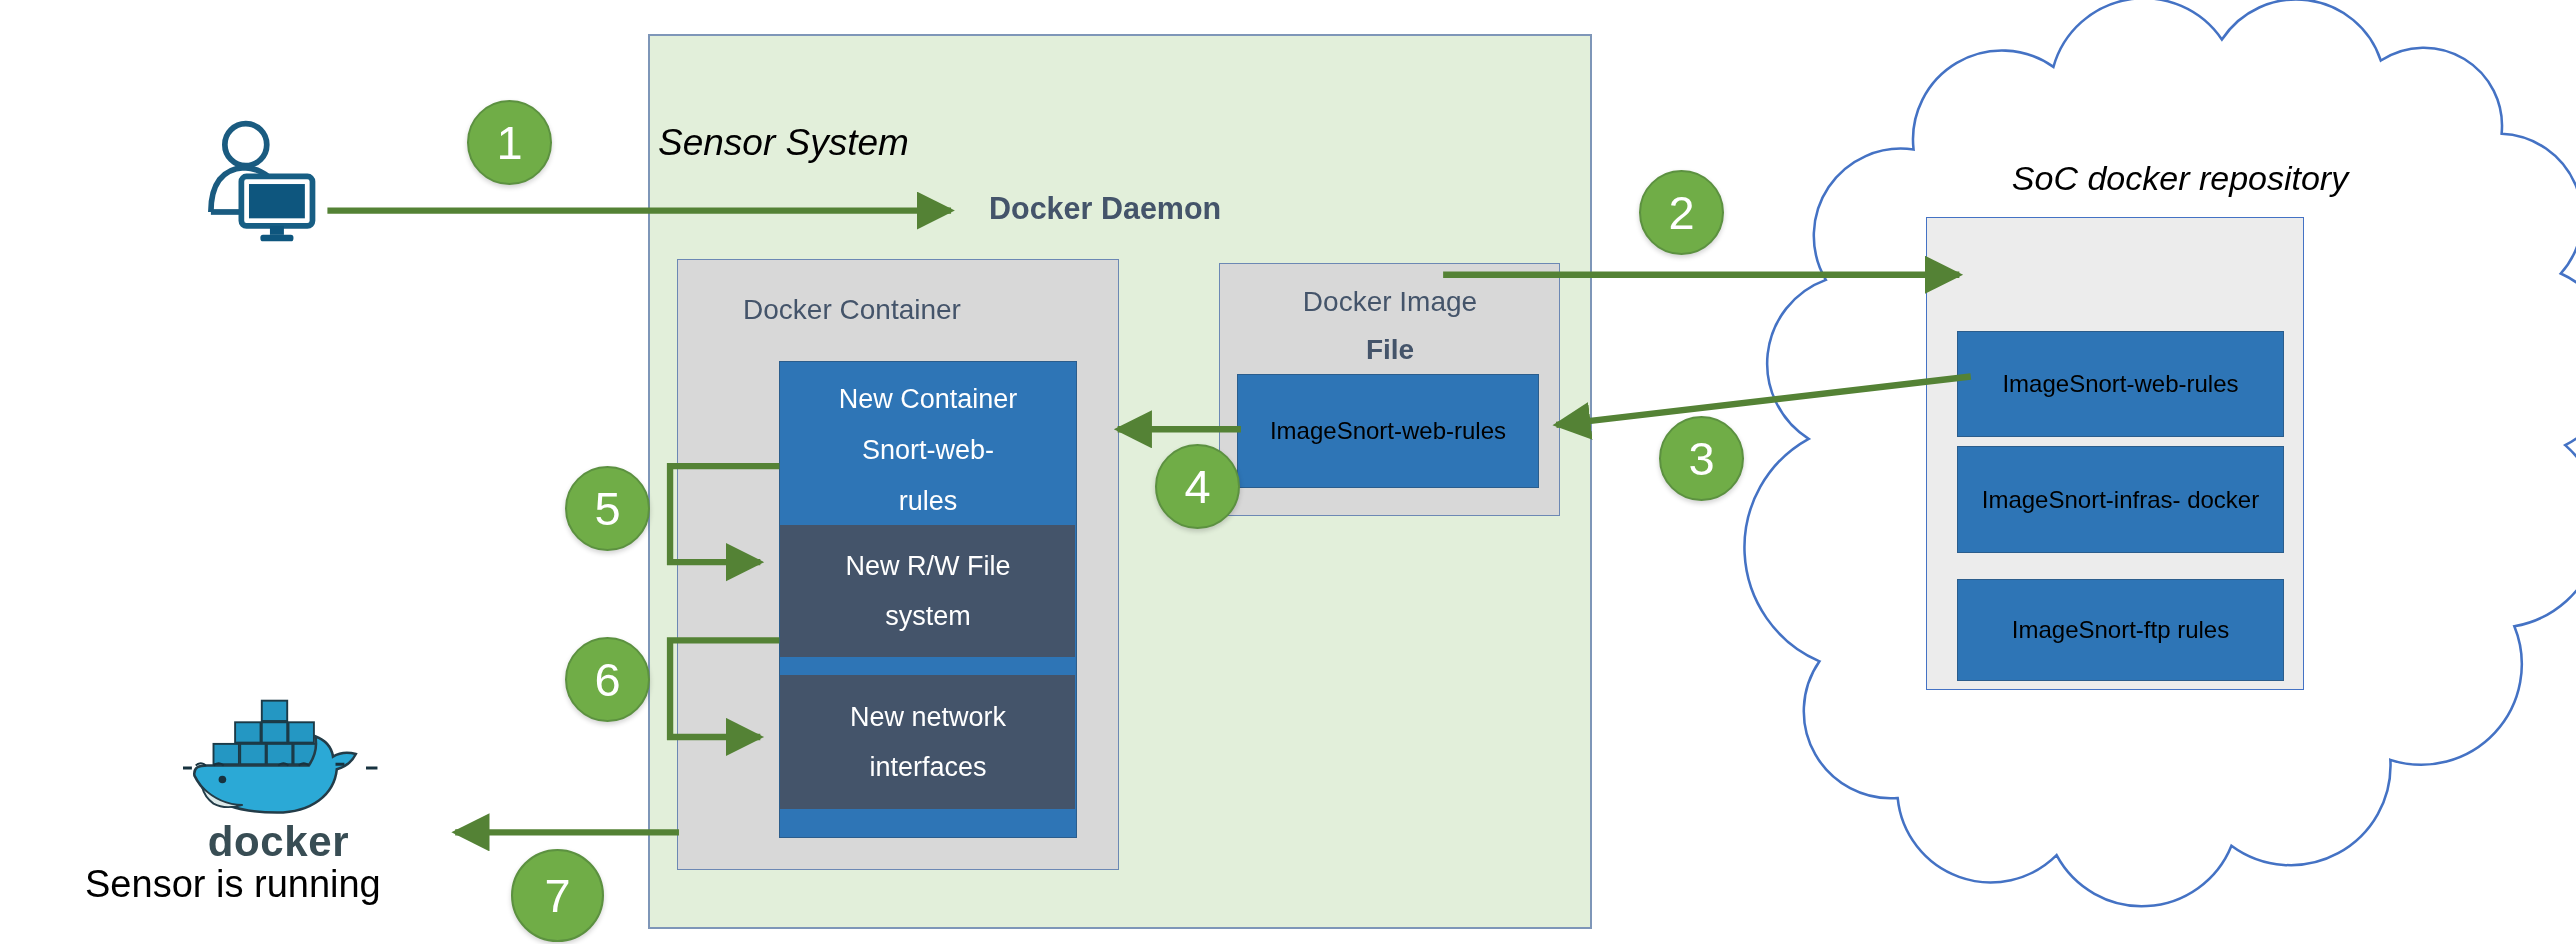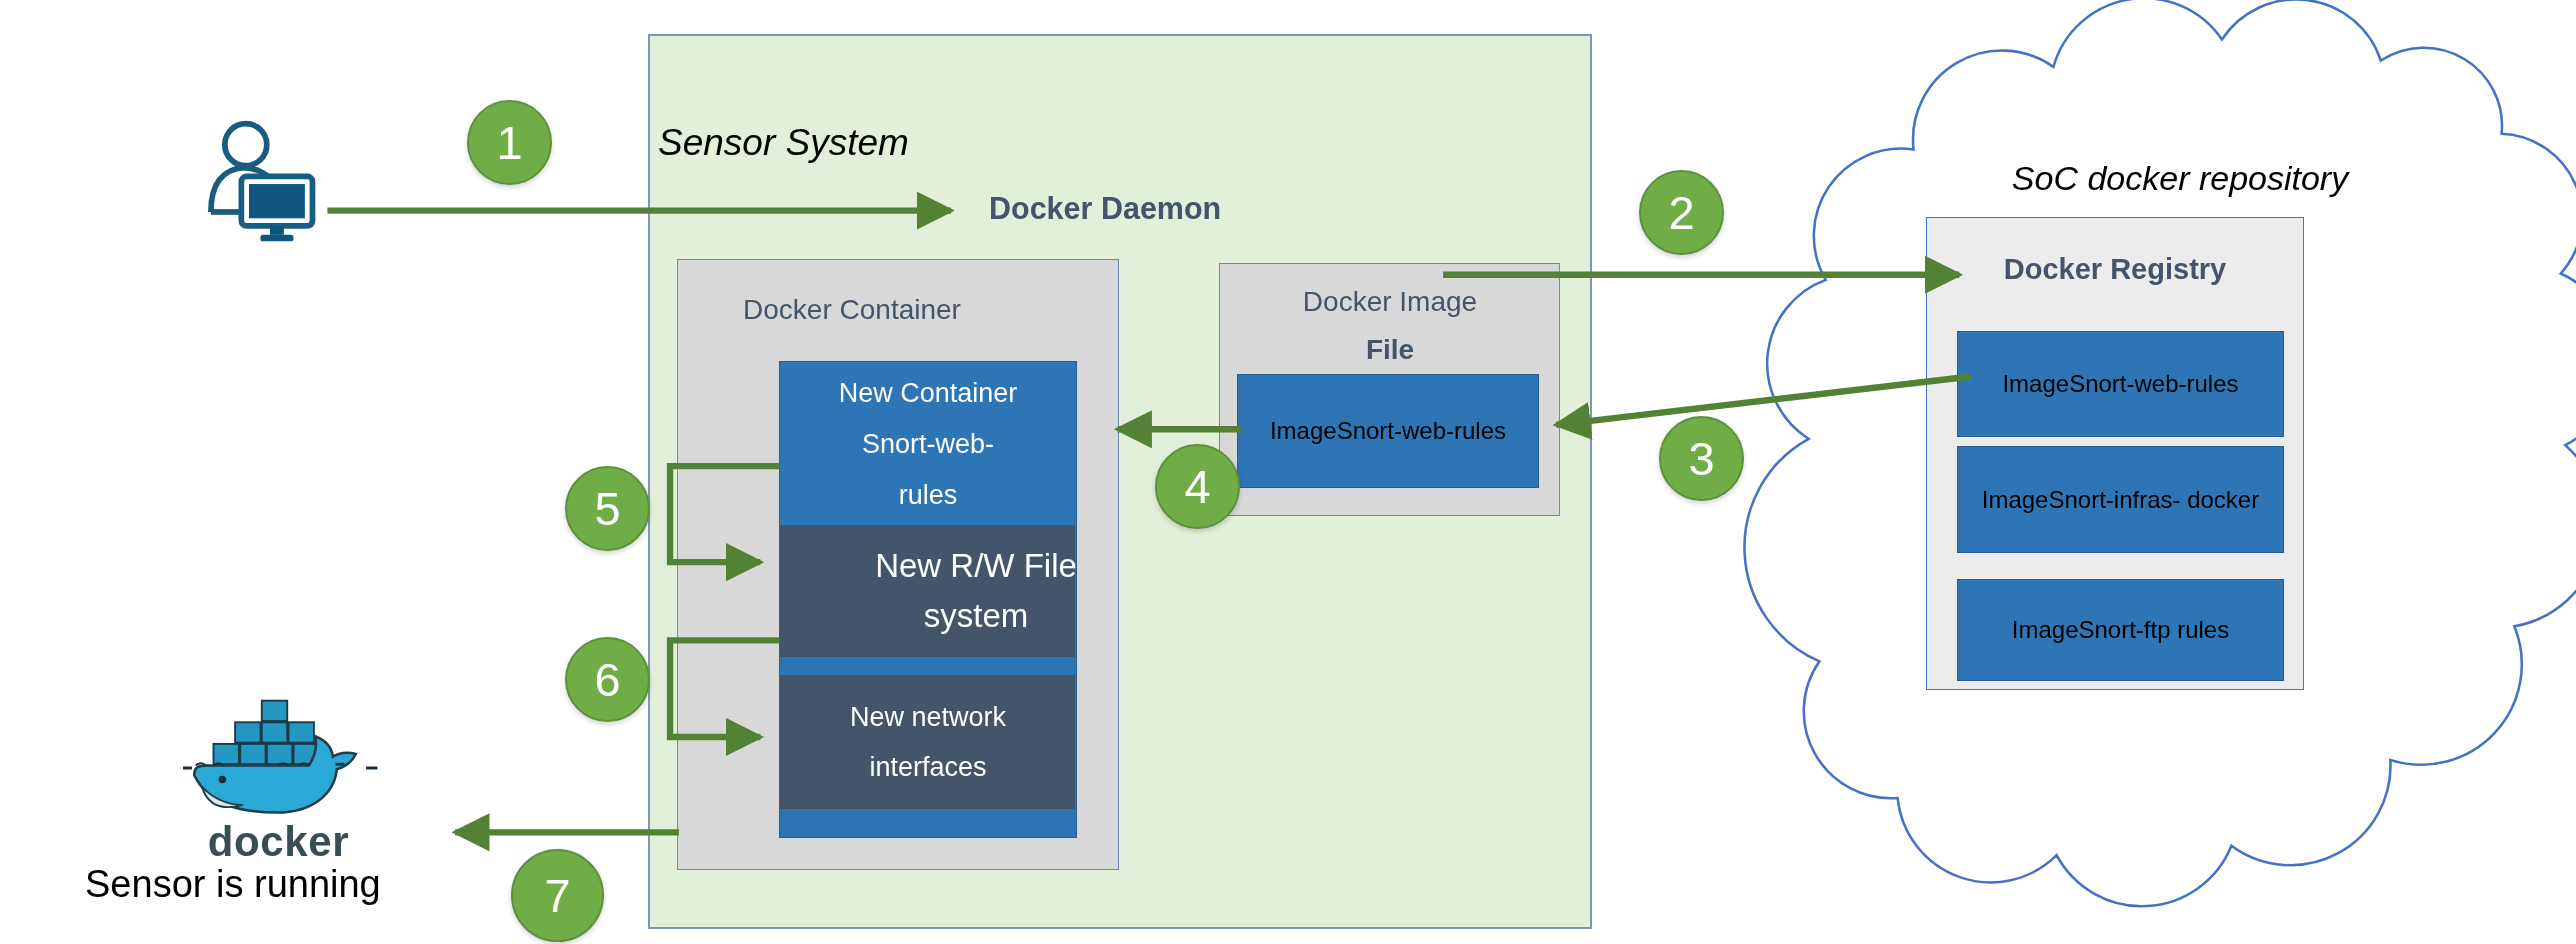--- a/index.html
+++ b/index.html
@@ -37,22 +37,22 @@
   .container-title{left:679px;top:294px;width:346px;text-align:center;font-size:28px;color:#44546A;z-index:4;}
   .imagefile-title{left:1221px;top:278px;width:338px;text-align:center;font-size:28px;
                    color:#44546A;line-height:48px;z-index:4;}
   .repo-title{left:1856px;top:159px;width:648px;text-align:center;font-size:34px;
               font-style:italic;color:#000;z-index:4;}
   .registry-title{left:1928px;top:253px;width:374px;text-align:center;font-size:29px;
                   font-weight:bold;color:#44546A;z-index:4;}
   .stack-text{position:absolute;left:0;width:100%;display:flex;flex-direction:column;
               align-items:center;justify-content:center;color:#fff;z-index:4;}
   .stack-text span, .blue-cell span{display:block;text-align:center;}
-  .nc-text{top:0;height:165px;font-size:27px;line-height:51px;}
-  .d1-text{top:163px;height:132px;font-size:33px;line-height:50px;padding-left:48px;}
+  .nc-text{top:0;height:165px;font-size:27px;line-height:51px;justify-content:flex-end;}
+  .d1-text{top:163px;height:132px;font-size:27px;line-height:50px;}
   .d2-text{top:313px;height:134px;font-size:27px;line-height:50px;}
   .blue-cell{font-size:24px;line-height:42px;}
   .status-text{left:6.4px;top:863px;width:453px;text-align:center;font-size:38px;color:#000;z-index:4;}
   .wordmark{left:183px;top:809px;width:191px;text-align:center;font-size:42px;font-weight:bold;
             color:#384D54;letter-spacing:0.6px;z-index:4;margin-top:9px;}
 
   
   .step{width:85px;height:85px;border-radius:50%;background:#70AD47;border:2.5px solid #5C9140;
         box-sizing:border-box;color:#fff;font-size:47px;display:flex;align-items:center;
         justify-content:center;z-index:6;box-shadow:0 2.5px 5.1px rgba(0,0,0,0.18);}
@@ -134,21 +134,20 @@
   </div>
 
   <div class="abs sys-title">Sensor System</div>
   <div class="abs daemon-label">Docker Daemon</div>
   <div class="abs container-title">Docker Container</div>
   <div class="abs imagefile-title">
     <span style="display:block;">Docker Image</span>
     <span style="display:block;font-weight:bold;">File</span>
   </div>
   <div class="abs repo-title">SoC docker repository</div>
-  <div class="abs registry-title">Docker Registry</div>
   <div class="abs status-text">Sensor is running</div>
   <div class="abs wordmark">docker</div>
 
   <svg class="abs icon-layer" style="left:203px;top:118px;" width="118" height="127" viewBox="0 0 185 200">
     <circle cx="67" cy="42" r="33" fill="#fff" stroke="#1A5B80" stroke-width="9"></circle>
     <path d="M 12 148 C 12 102 32 80 64 78 C 96 80 114 98 116 122" fill="none" stroke="#1A5B80" stroke-width="9"></path>
     <path d="M 12 148 H 60" fill="none" stroke="#1A5B80" stroke-width="9"></path>
     <rect x="60" y="92" width="112" height="78" rx="8" fill="#fff" stroke="#175E84" stroke-width="9"></rect>
     <rect x="72" y="104" width="88" height="54" fill="#0E567E"></rect>
     <rect x="105" y="170" width="22" height="14" fill="#0E567E"></rect>

